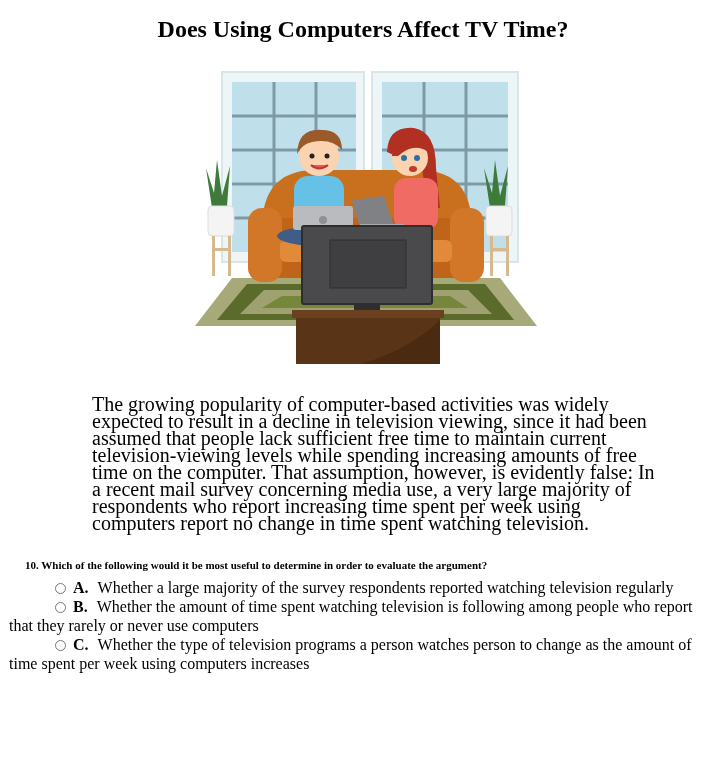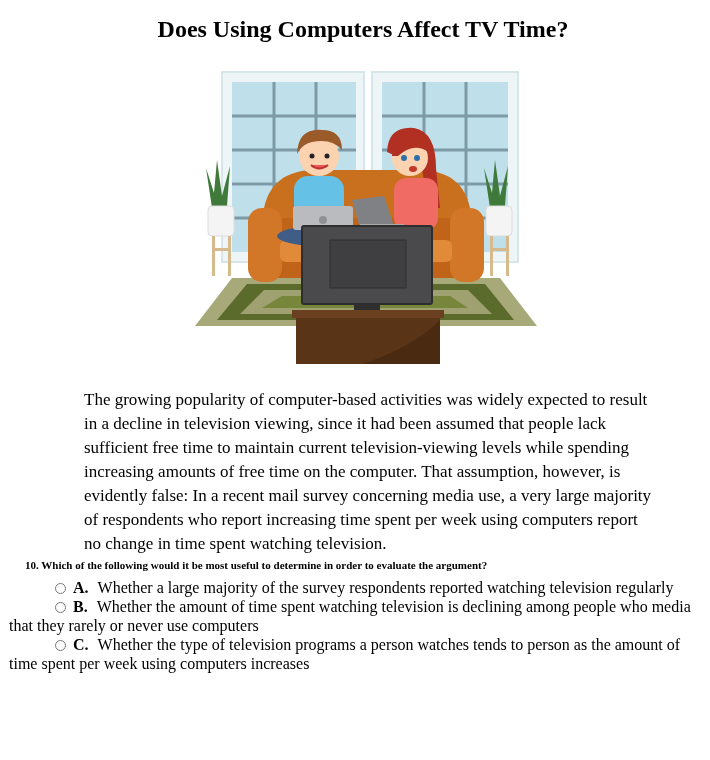--- a/index.html
+++ b/index.html
@@ -9,21 +9,21 @@
   }
   .title {
     position: absolute; left: 0; top: 8px; width: 710px; text-align: center;
     font-size: 24px; font-weight: bold; margin: 8px; line-height: 26px;
   }
   .illustration {
     position: absolute; left: 192px; top: 68px; width: 348px; height: 300px;
   }
   .passage {
     position: absolute; left: 84px; top: 388px; width: 570px;
-    font-size: 17px; line-height: 24px; margin: 0;
+    font-size: 20px; line-height: 17px; margin: 8px;
   }
   .question {
     position: absolute; left: 9px; top: 540px; width: 700px;
     font-size: 11px; font-weight: bold; margin: 16px; line-height: 19px;
   }
   .options { position: absolute; left: 9px; top: 578px; width: 700px; }
   .option {
     font-size: 16px; line-height: 19px; text-indent: 46px; margin: 0;
     cursor: pointer;
   }
@@ -140,18 +140,18 @@
 
 <p class="passage">The growing popularity of computer-based activities was widely expected to result in a decline in television viewing, since it had been assumed that people lack sufficient free time to maintain current television-viewing levels while spending increasing amounts of free time on the computer. That assumption, however, is evidently false: In a recent mail survey concerning media use, a very large majority of respondents who report increasing time spent per week using computers report no change in time spent watching television.</p>
 
 <p class="question">10. Which of the following would it be most useful to determine in order to evaluate the argument?</p>
 
 <div class="options">
   <p class="option">
     <span class="radio"></span><span class="opt-letter">A.</span><span>Whether a large majority of the survey respondents reported watching television regularly</span>
   </p>
   <p class="option">
-    <span class="radio"></span><span class="opt-letter">B.</span><span>Whether the amount of time spent watching television is declining among people who media that they rarely or never use computers</span>
+    <span class="radio"></span><span class="opt-letter">B.</span><span>Whether the amount of time spent watching television is following among people who report that they rarely or never use computers</span>
   </p>
   <p class="option">
-    <span class="radio"></span><span class="opt-letter">C.</span><span>Whether the type of television programs a person watches tends to person as the amount of time spent per week using computers increases</span>
+    <span class="radio"></span><span class="opt-letter">C.</span><span>Whether the type of television programs a person watches person to change as the amount of time spent per week using computers increases</span>
   </p>
 </div>
 
 </body></html>

